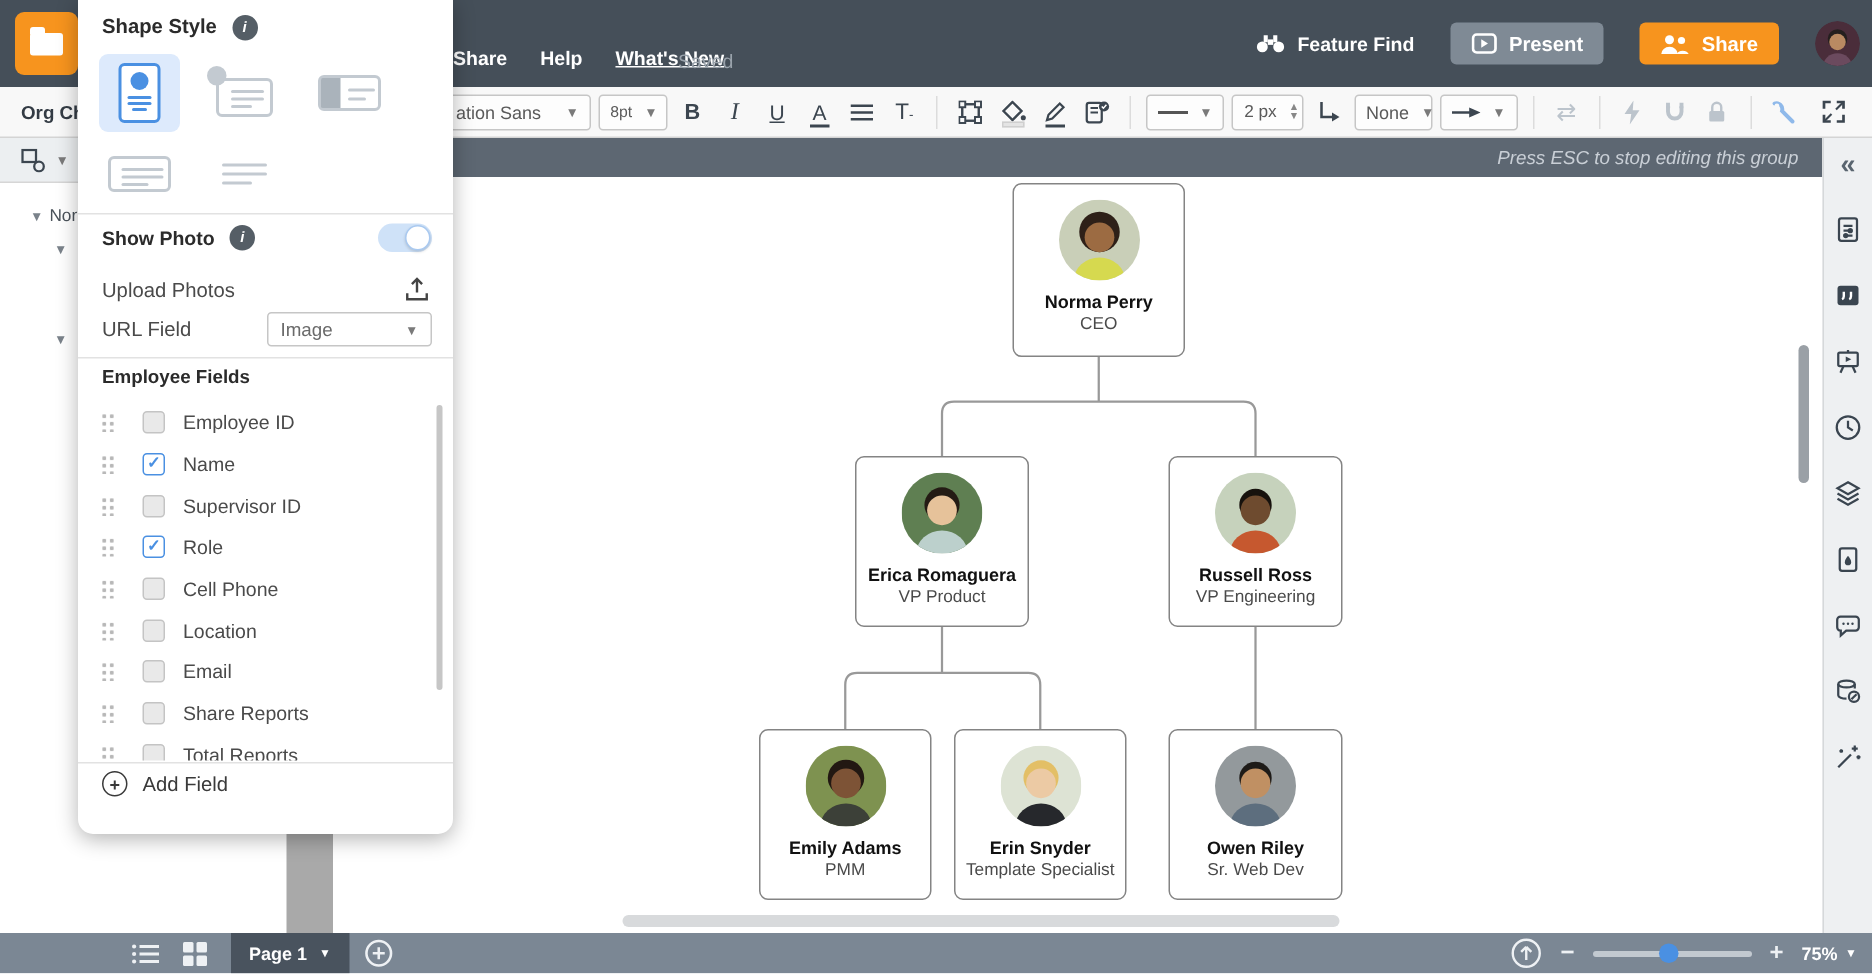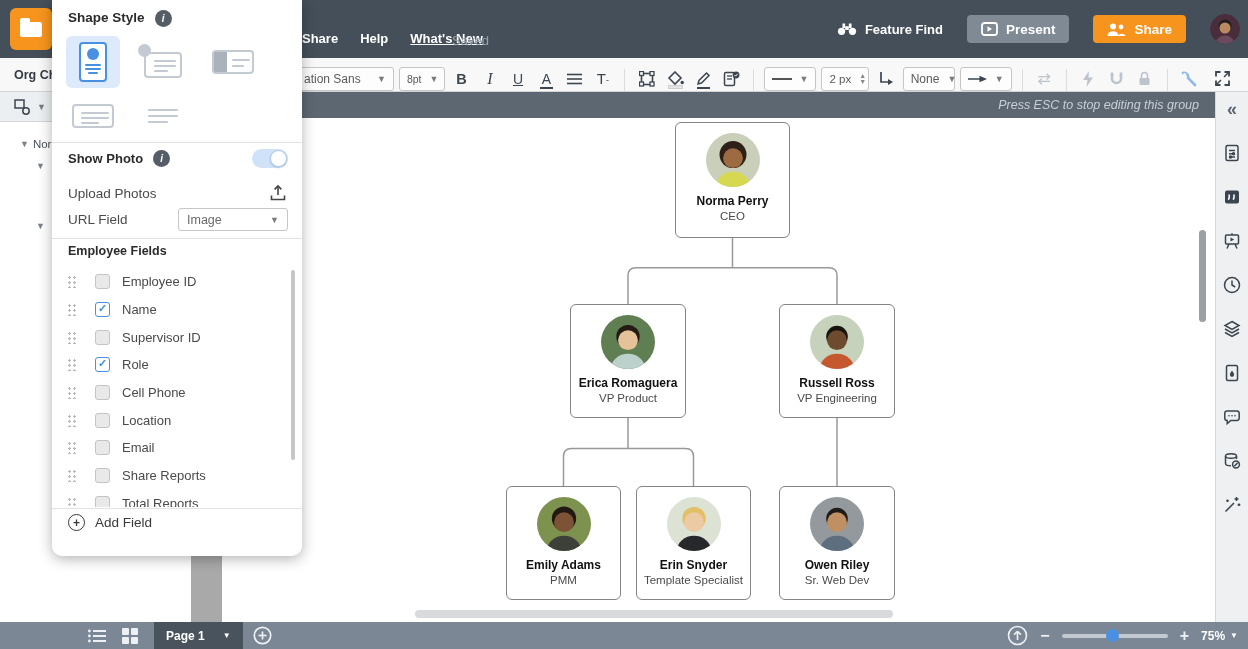--- a/index.html
+++ b/index.html
@@ -17,21 +17,21 @@
   .menu-item.u { text-decoration:underline; }
   .saved { color:#99a2ab; font-size:13px; font-weight:400; }
   .header-right { position:absolute; right:8px; top:0; height:58px; display:flex; align-items:center; gap:24px; }
   .feature-find { display:flex; align-items:center; gap:8px; color:#fff; font-size:13px; font-weight:700; }
   .btn { height:28px; border-radius:4px; display:flex; align-items:center; gap:8px; padding:0 14px; font-size:13.5px; font-weight:700; color:#fff; border:none; cursor:pointer; }
   .btn-present { background:#7f8a95; }
   .btn-share { background:#f7941e; }
   .avatar-wrap { width:30px; height:30px; border-radius:50%; overflow:hidden; }
 
   
-  .toolbar { position:absolute; left:0; top:58px; width:1248px; height:34px; background:#f8f8f8; border-bottom:1px solid #d4d4d4; display:flex; align-items:flex-end; padding-left:296px; gap:5px; }
+  .toolbar { position:absolute; left:0; top:58px; width:1248px; height:34px; background:#f8f8f8; border-bottom:1px solid #d4d4d4; display:flex; align-items:center; padding-left:296px; gap:5px; }
   .tb-select { height:24px; border:1px solid #c6c6c6; border-radius:3px; background:#fdfdfd; color:#5a5a5a; font-size:12px; display:flex; align-items:center; padding:0 7px; gap:8px; white-space:nowrap; }
   .tb-caret { font-size:9px; color:#7a7a7a; }
   .tb-btn { width:25px; height:25px; display:flex; align-items:center; justify-content:center; color:#3c4650; font-size:14px; border-radius:3px; position:relative; }
   .tb-sep { width:1px; height:22px; background:#dcdcdc; margin:0 5px; }
   .tb-letter { font-weight:700; font-size:14.5px; }
   .ubar:after { content:""; position:absolute; left:5px; right:5px; bottom:2px; height:2px; background:#3c4650; }
   .ubar-light:after { content:""; position:absolute; left:4px; right:4px; bottom:2px; height:2px; background:#e4e4e4; border:1px solid #cfcfcf; }
   .disabled { color:#bcc4cc; }
   .stepper-arrows { display:flex; flex-direction:column; font-size:7px; line-height:6px; color:#888; }
   .tb-spacer { flex:1; }
@@ -91,21 +91,21 @@
   .v-scrollbar { position:absolute; left:984px; top:138px; width:7px; height:92px; background:#9aa0a6; border-radius:4px; }
 
   
   .right-dock { position:absolute; left:1215px; top:92px; width:33px; height:530px; background:#eef0f2; border-left:1px solid #d5d8da; display:flex; flex-direction:column; align-items:center; padding-top:6px; gap:22px; }
   .dock-icon { width:22px; height:22px; display:flex; align-items:center; justify-content:center; color:#5a6570; }
   .dock-icon svg { stroke:#3a4550; stroke-width:1.5; fill:none; }
 
   
   .statusbar { position:absolute; left:0; top:622px; width:1248px; height:27px; background:#7b8794; display:flex; align-items:center; padding-left:88px; z-index:70; }
   .sb-icon { color:#eef1f4; margin-right:16px; display:flex; align-items:center; }
-  .page-tab { background:#49535e; height:27px; display:flex; align-items:center; gap:18px; padding:0 12px; color:#fff; font-size:12px; font-weight:700; margin-right:10px; }
+  .page-tab { background:#49535e; height:27px; display:flex; align-items:center; gap:8px; padding:0 12px; color:#fff; font-size:12px; font-weight:700; margin-right:10px; }
   .sb-right { margin-left:auto; display:flex; align-items:center; gap:12px; padding-right:10px; }
   .zoom-track { width:106px; height:4px; background:#c2c9d0; border-radius:2px; position:relative; }
   .zoom-knob { position:absolute; left:44px; top:-4.5px; width:13px; height:13px; border-radius:50%; background:#4a90e2; }
   .zoom-label { color:#fff; font-size:12px; font-weight:700; display:flex; gap:5px; align-items:center; }
   .sb-sym { color:#eef1f4; font-size:16px; font-weight:700; }
 </style>
 </head>
 <body>
 
 <div id="app">

